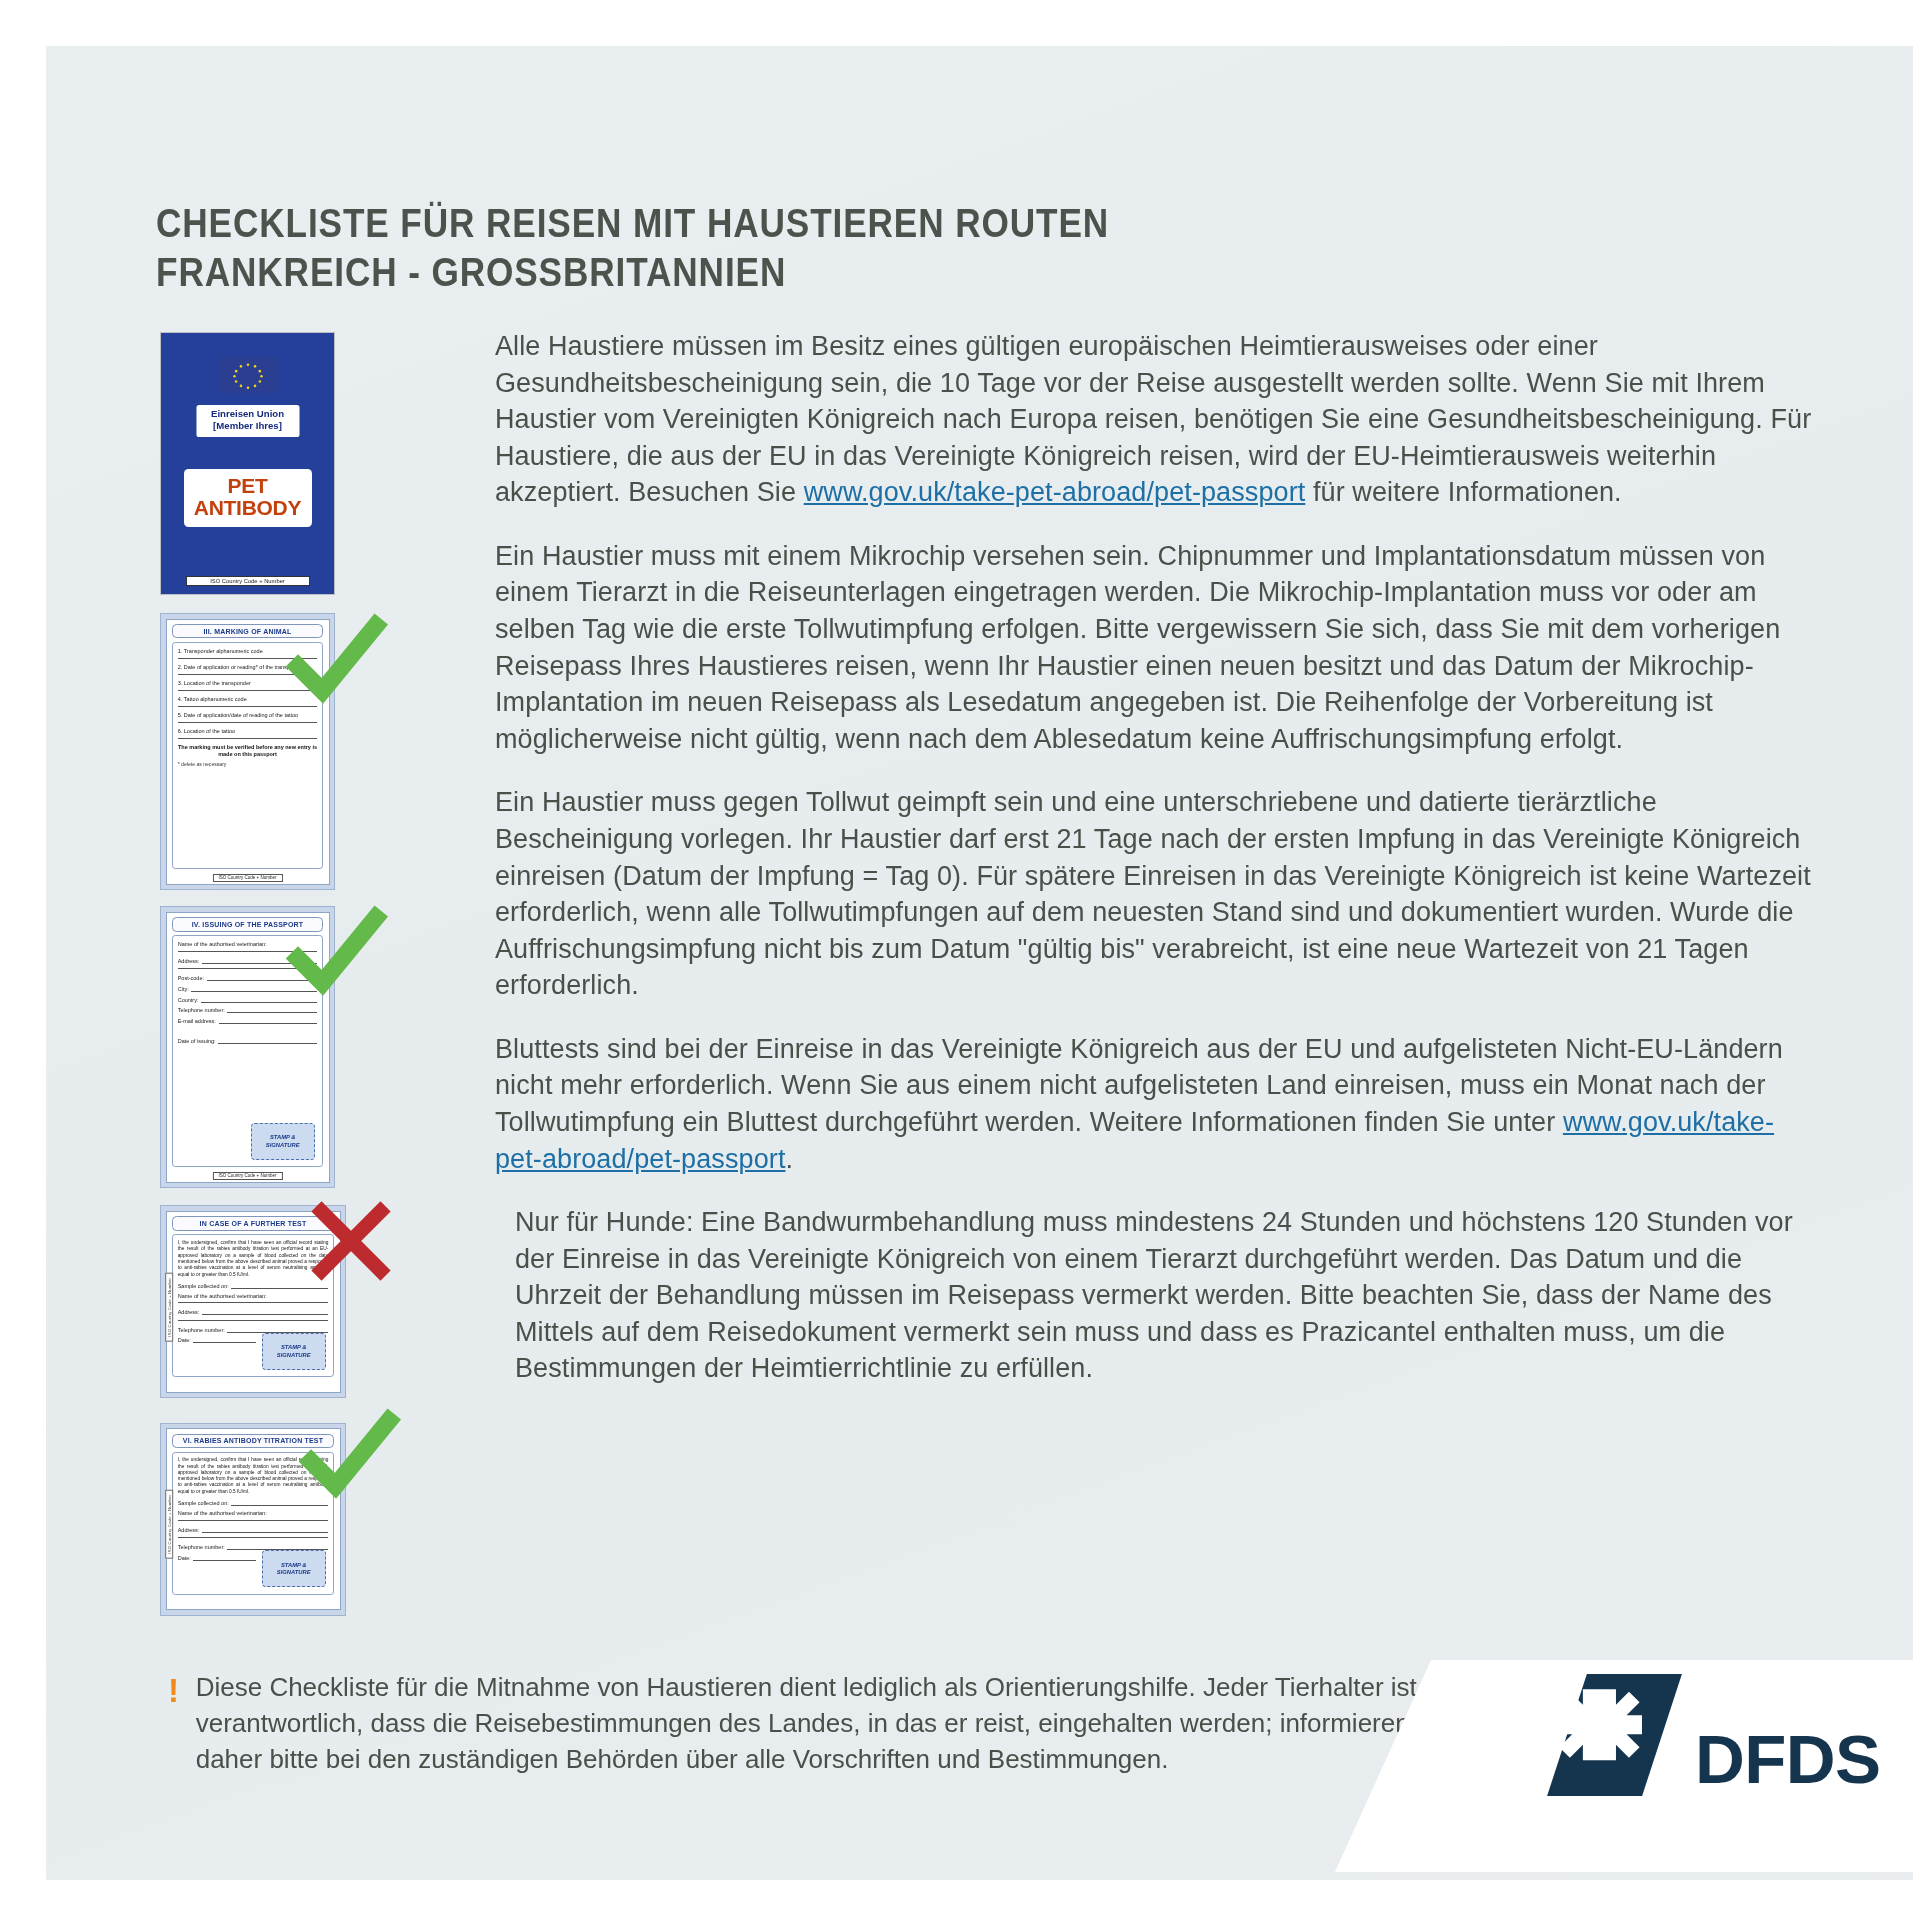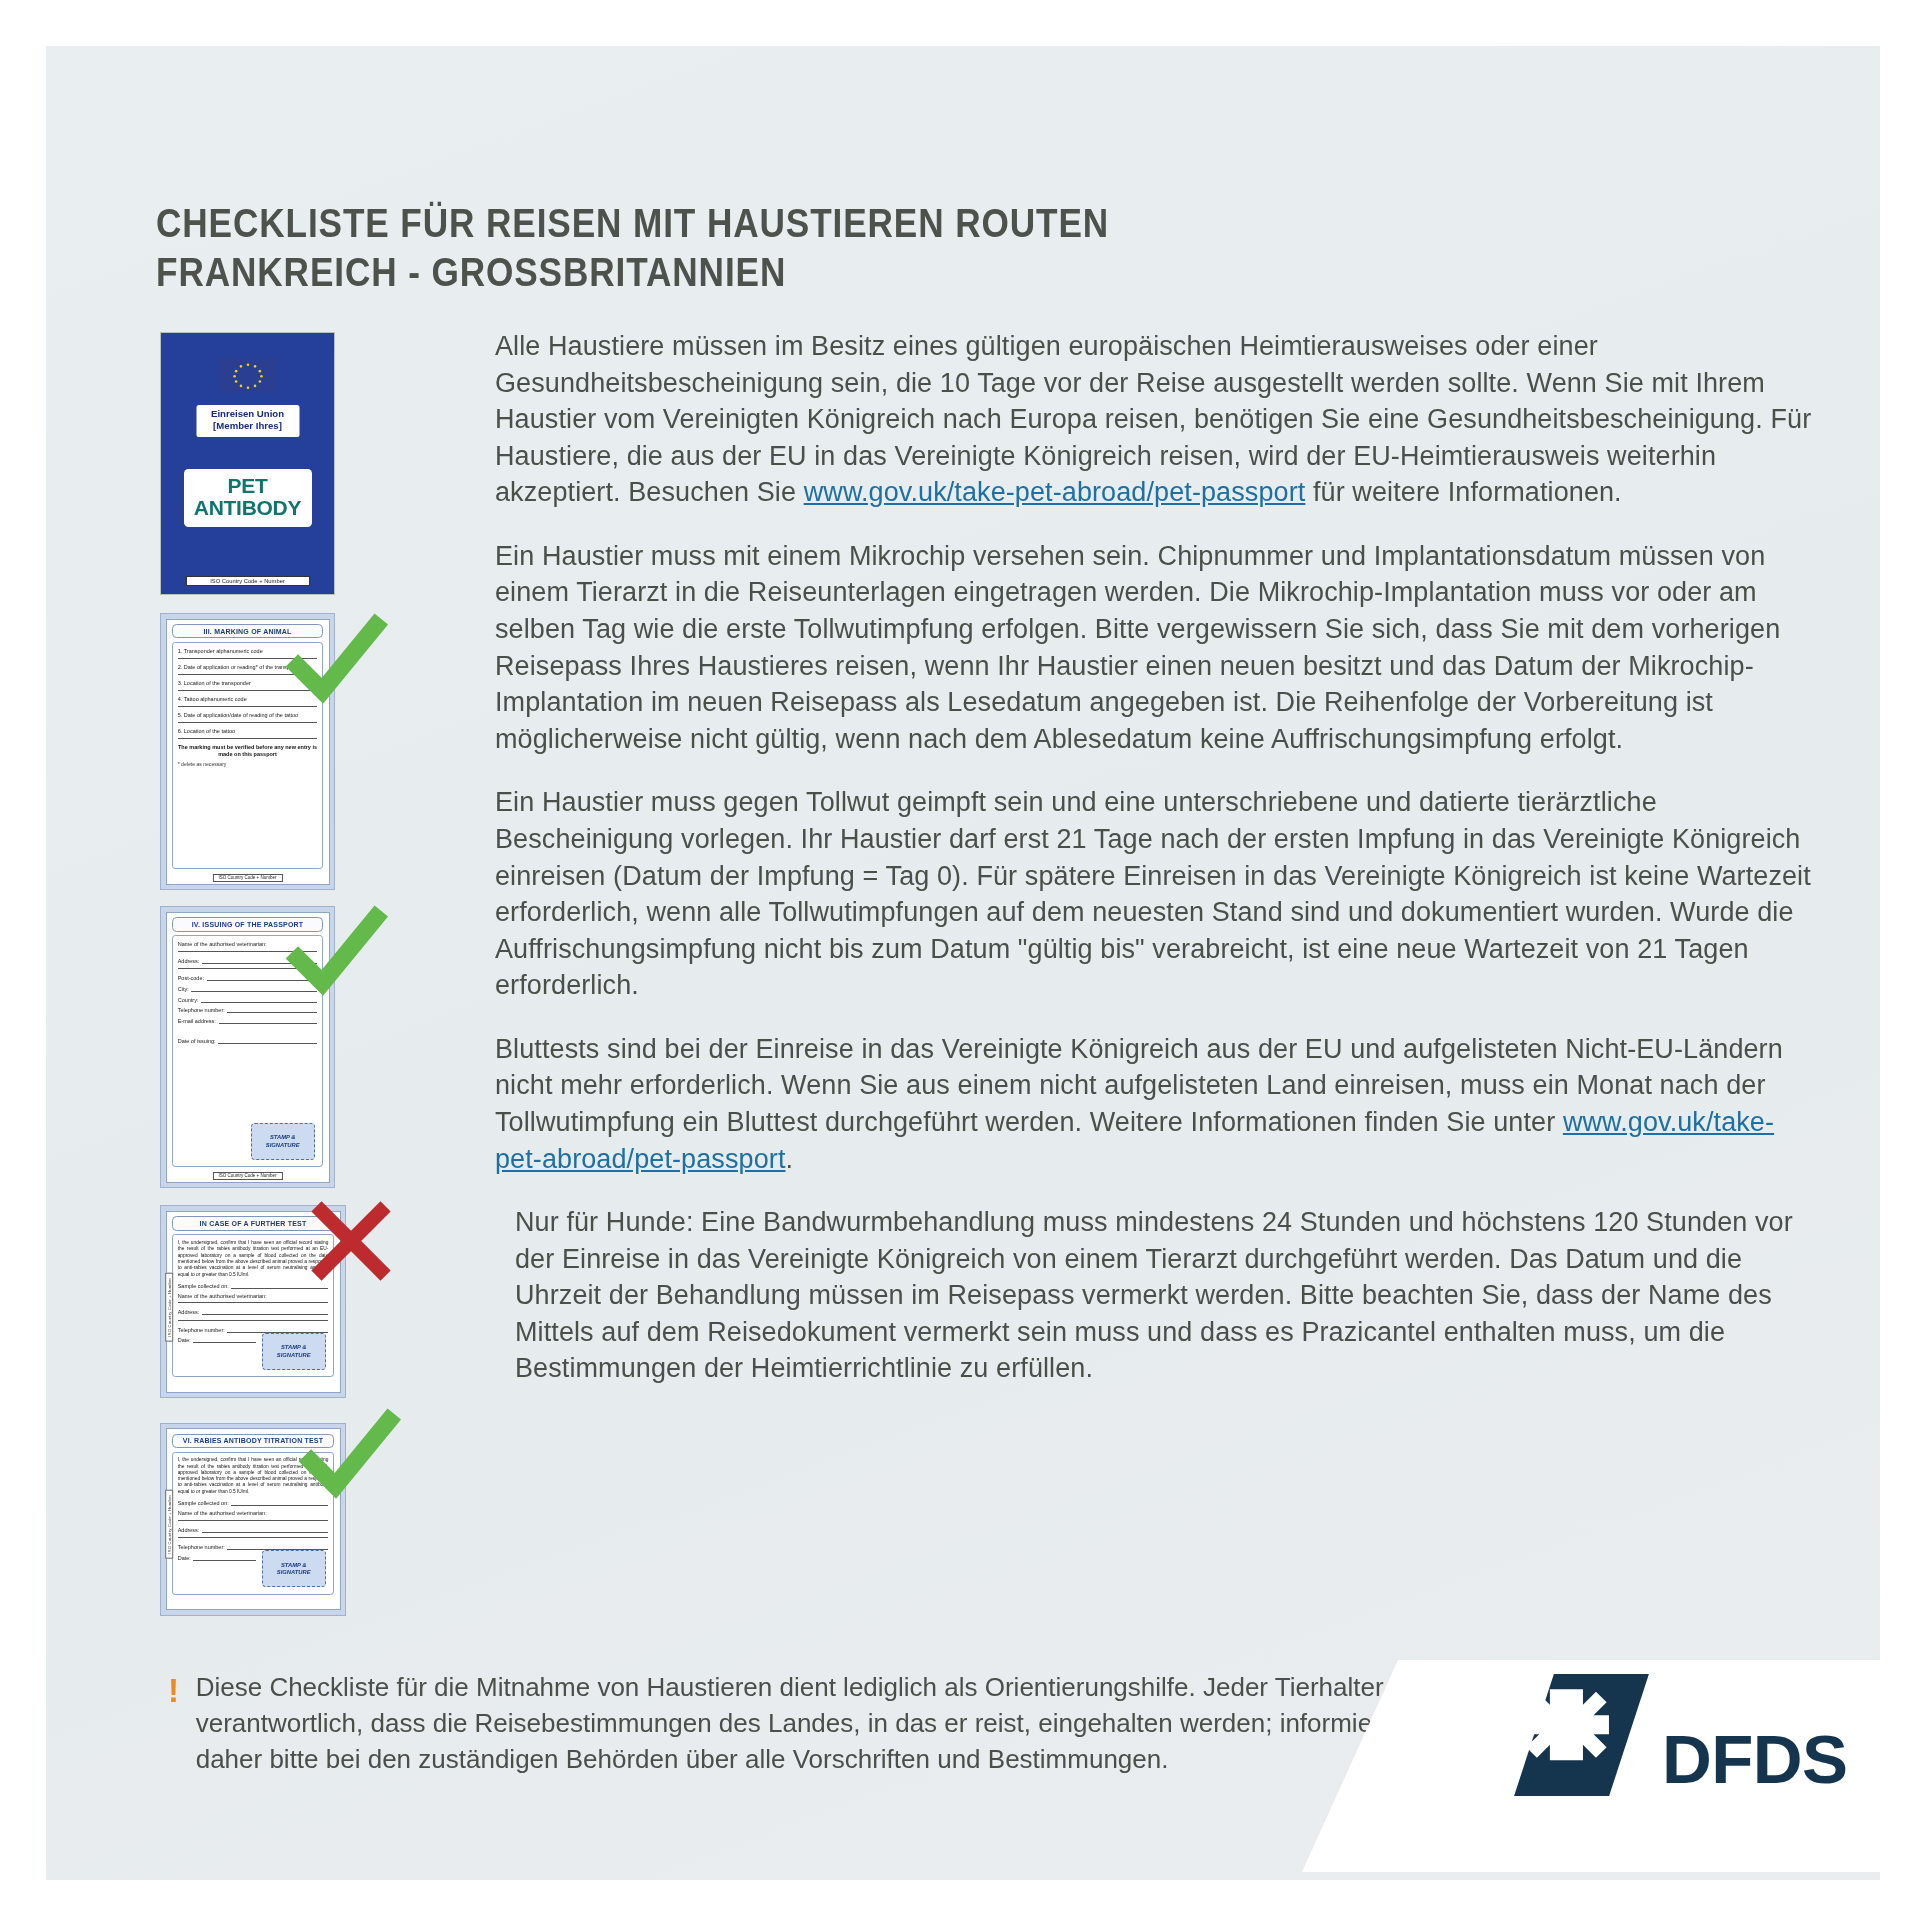--- a/index.html
+++ b/index.html
@@ -9,20 +9,21 @@
     font-family:"Liberation Sans", sans-serif;
     -webkit-font-smoothing:antialiased;
   }
   .page{
     position:absolute;left:0;top:0;width:1926px;height:1926px;
     background:#ffffff;overflow:hidden;
   }
   .panel{
     position:absolute;left:46px;top:46px;width:1834px;height:1834px;
     background:linear-gradient(160deg,#e9eef0 0%,#e6ebed 55%,#e9edef 100%);
+    padding-left:33px;
   }
 
   
   .title{
     position:absolute;left:110px;top:126px;width:1284px;
     font-family:"Liberation Sans Narrow","Liberation Sans",sans-serif;
     font-weight:bold;
     font-size:40px;
     line-height:1.22;
     letter-spacing:1px;
@@ -52,21 +53,21 @@
     position:absolute;left:50%;top:72px;transform:translateX(-50%);
     width:103px;background:#ffffff;border-radius:2.6px;
     text-align:center;padding:3.2px 0 3.9px;
     color:#172b7e;font-weight:bold;font-size:9.6px;line-height:1.28;
     font-family:"Liberation Sans",sans-serif;
   }
   .pp-pet{
     position:absolute;left:50%;top:136px;transform:translateX(-50%);
     width:128px;background:#ffffff;border-radius:4.5px;
     text-align:center;padding:6.4px 0 7.7px;
-    color:#0f766e;font-weight:bold;font-size:21px;line-height:1.04;
+    color:#c2410c;font-weight:bold;font-size:21px;line-height:1.04;
     letter-spacing:-0.3px;
     font-family:"Liberation Sans",sans-serif;
   }
   .pp-iso{
     position:absolute;left:50%;bottom:7.7px;transform:translateX(-50%);
     width:122px;background:#ffffff;border:0.6px solid #333;
     text-align:center;font-size:5.8px;color:#222;padding:1.3px 0;
     font-family:"Liberation Sans",sans-serif;
   }
 

